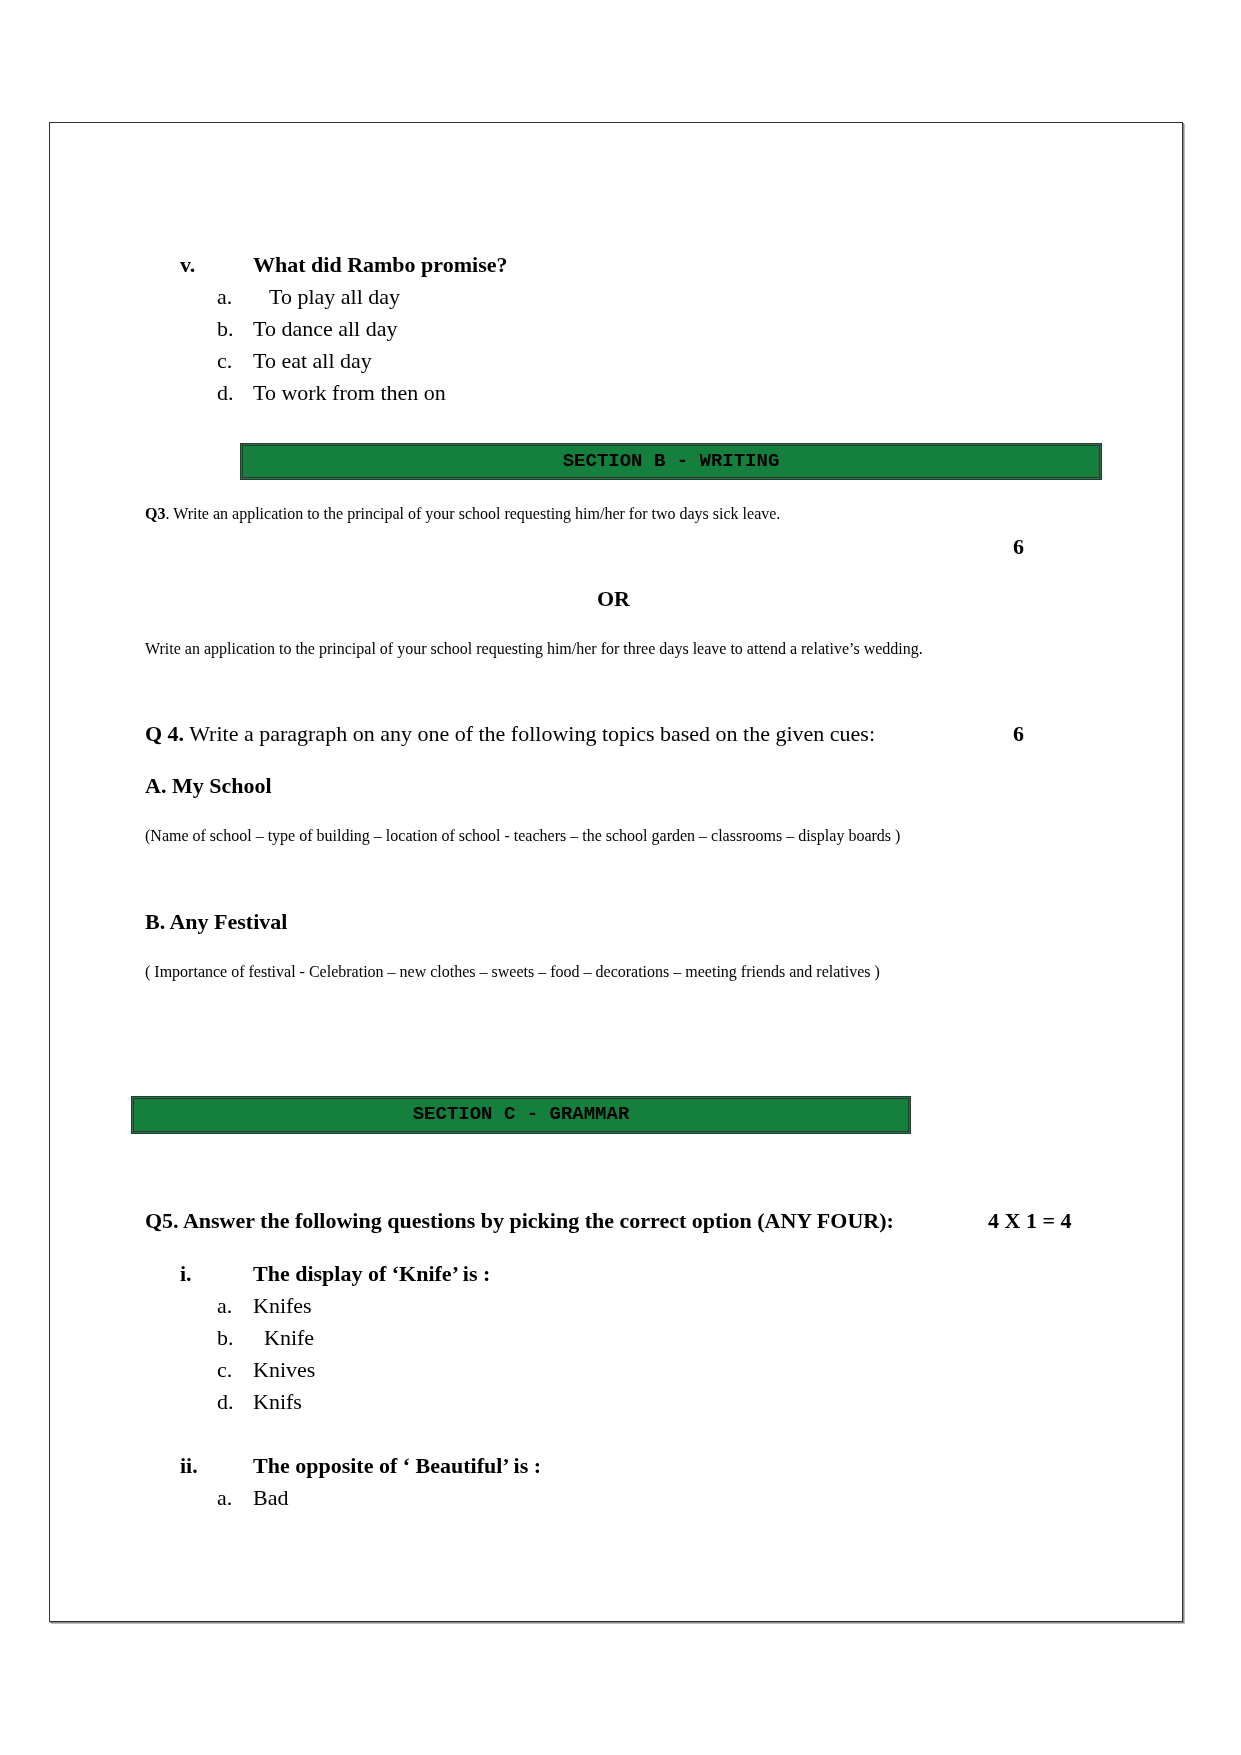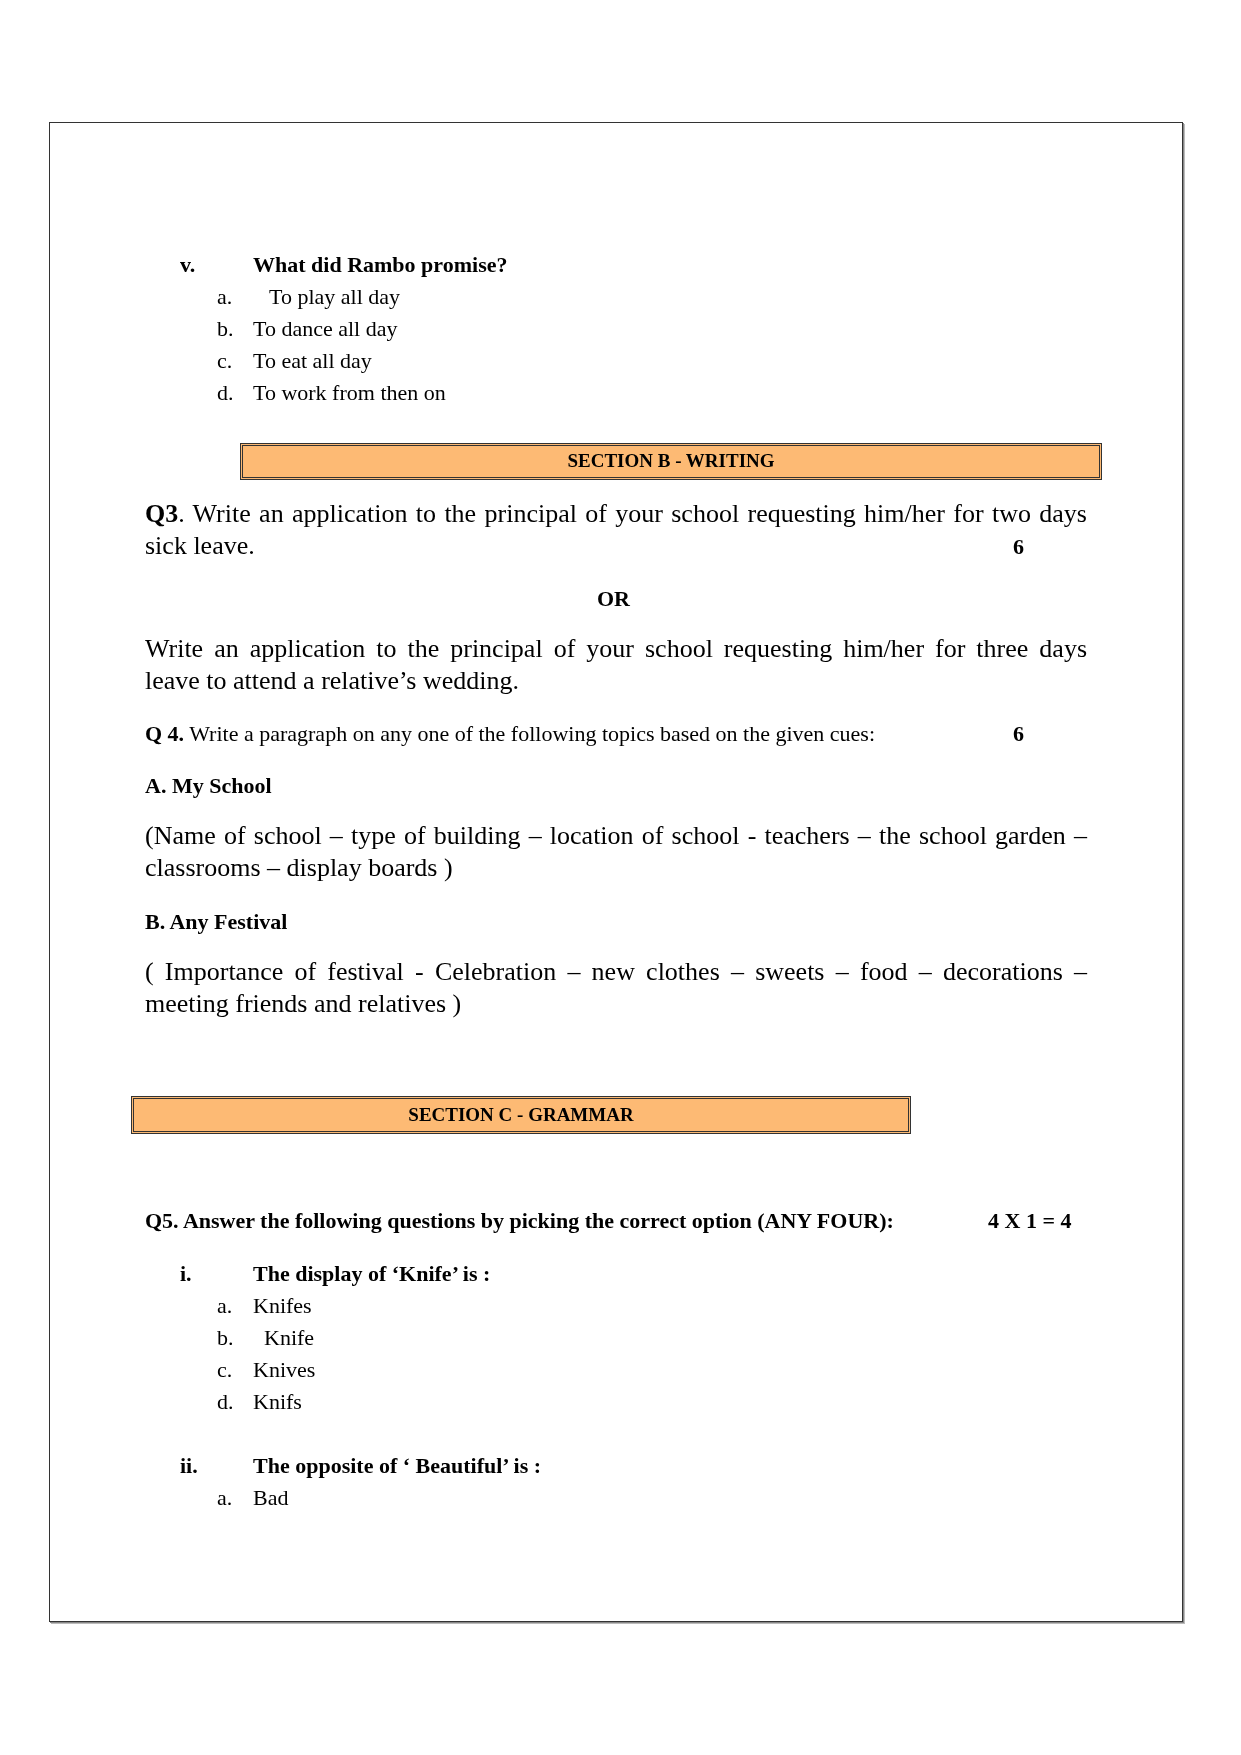--- a/index.html
+++ b/index.html
@@ -2,24 +2,24 @@
 <html><head>
 <meta charset="utf-8">
 <style>
   html, body { margin: 0; padding: 0; background: #ffffff; }
   body { width: 1241px; height: 1755px; position: relative; overflow: hidden;
          font-family: "Liberation Serif", serif; color: #000; }
   .frame { position: absolute; left: 49px; top: 122px; width: 1132px; height: 1498px;
            border: 1px solid #333; box-shadow: 1px 1px 0 #888, 2px 2px 0 #bbb; }
   .abs { position: absolute; font-size: 22px; line-height: 1; white-space: nowrap; }
   .b { font-weight: bold; }
-  .just { position: absolute; font-size: 26px; line-height: 32px; text-align: justify;
+  .just { position: absolute; font-size: 16px; line-height: 32px; text-align: justify;
           text-align-last: left; }
-  .sec { position: absolute; border: 3px double #333; background: #fdba74;
-         font-family: Liberation Serif, serif; font-weight: bold; font-size: 19px;
+  .sec { position: absolute; border: 3px double #333; background: #15803d;
+         font-family: Liberation Mono, monospace; font-weight: bold; font-size: 19px;
          text-align: center; box-sizing: border-box; }
 </style>
 </head>
 <body>
 
 <div class="frame"></div>
 
 <div class="abs b" style="left:180px;top:254px;">v.</div>
 <div class="abs b" style="left:253px;top:254px;">What did Rambo promise?</div>
 <div class="abs" style="left:217px;top:286px;">a.</div>

